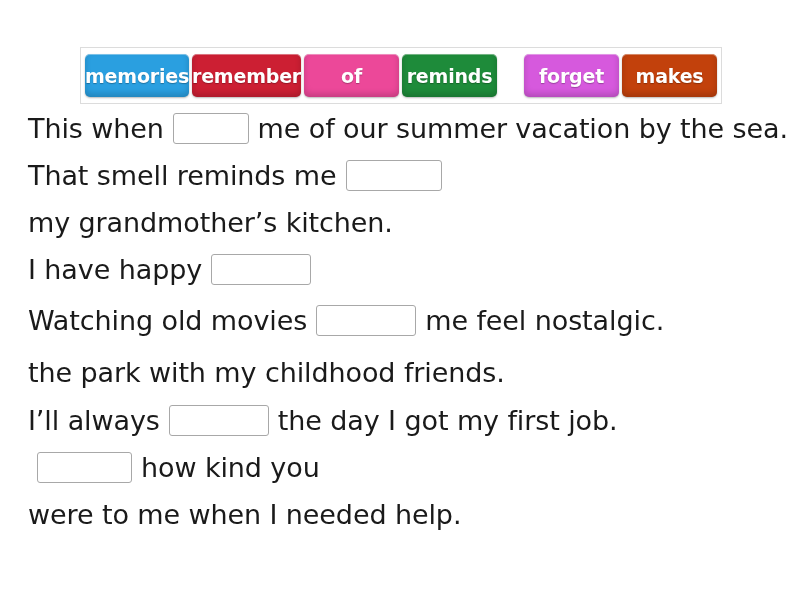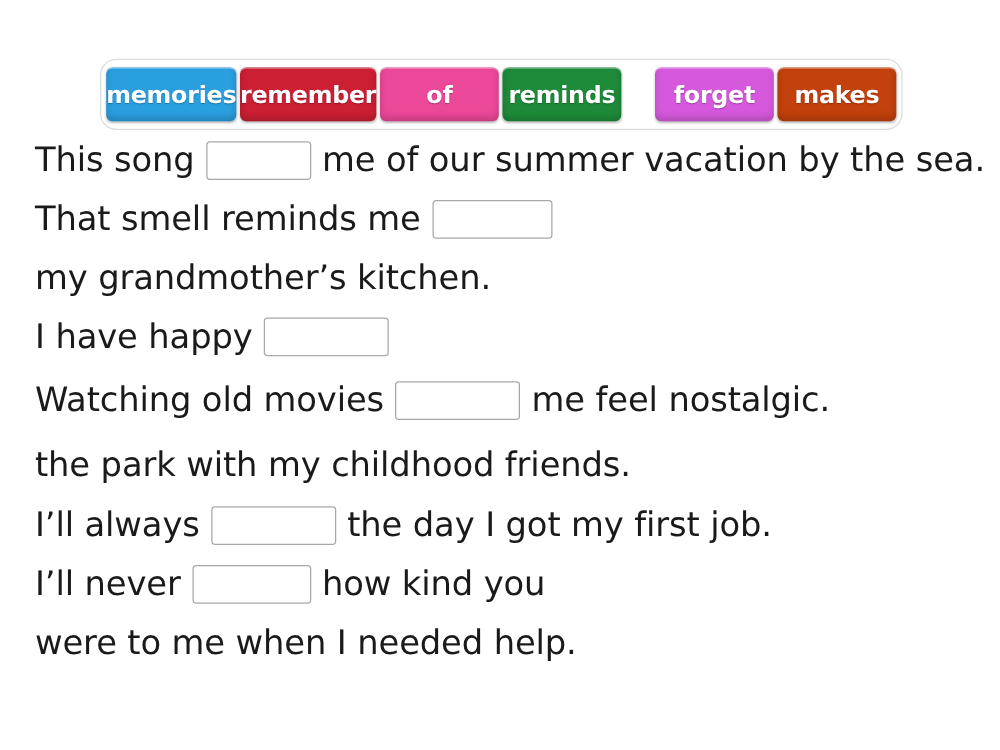--- a/index.html
+++ b/index.html
@@ -18,21 +18,21 @@
   
   #word-bank {
     position: absolute;
     left: 80px;
     top: 47px;
     width: 642px;
     height: 57px;
     box-sizing: border-box;
     background: #ffffff;
     border: 1px solid #dcdcdc;
-    border-radius: 13px;
+    border-radius: 0;
     display: flex;
     align-items: center;
     padding: 0 4px;
     gap: 3px;
   }
   .word-tile {
     flex: 1 1 0;
     height: 43px;
     border-radius: 5px;
     display: flex;
@@ -90,22 +90,22 @@
 <div id="word-bank">
     <div class="word-tile" style="background: rgb(42, 159, 224);">memories</div>
     <div class="word-tile" style="background: rgb(204, 31, 51);">remember</div>
     <div class="word-tile" style="background: #ec4899;">of</div>
     <div class="word-tile" style="background: rgb(30, 139, 58);">reminds</div>
     <div class="word-tile" style="background: rgb(214, 89, 221); margin-left: 24px;">forget</div>
     <div class="word-tile" style="background: #c2410c;">makes</div>
   </div>
 
 <div id="sentences">
-    <div class="sentence-line line-gap-a"><span class="seg">This song</span><span class="blank-box" style="width: 100px;"></span><span class="seg">me of our summer vacation by the sea.</span></div>
+    <div class="sentence-line line-gap-a"><span class="seg">This when</span><span class="blank-box" style="width: 100px;"></span><span class="seg">me of our summer vacation by the sea.</span></div>
     <div class="sentence-line line-gap-b"><span class="seg">That smell reminds me</span><span class="blank-box" style="width: 96px;"></span></div>
     <div class="sentence-line line-gap-a"><span class="seg">my grandmother’s kitchen.</span></div>
     <div class="sentence-line line-gap-b"><span class="seg">I have happy</span><span class="blank-box" style="width: 100px;"></span></div>
     <div class="sentence-line line-gap-c"><span class="seg">Watching old movies</span><span class="blank-box" style="width: 100px;"></span><span class="seg">me feel nostalgic.</span></div>
     <div class="sentence-line line-gap-c"><span class="seg">the park with my childhood friends.</span></div>
     <div class="sentence-line line-gap-a"><span class="seg">I’ll always</span><span class="blank-box" style="width: 100px;"></span><span class="seg">the day I got my first job.</span></div>
-    <div class="sentence-line line-gap-b"><span class="seg">I’ll never</span><span class="blank-box" style="width: 95px;"></span><span class="seg">how kind you</span></div>
+    <div class="sentence-line line-gap-b"><span class="blank-box" style="width: 95px;"></span><span class="seg">how kind you</span></div>
     <div class="sentence-line line-gap-a"><span class="seg">were to me when I needed help.</span></div>
   </div>
 
 </body></html>

